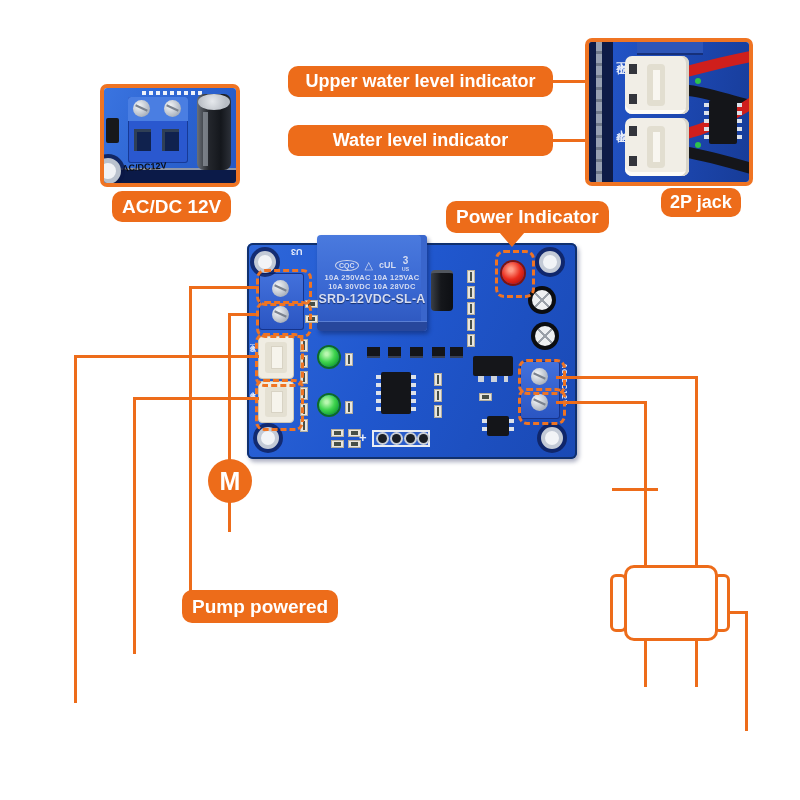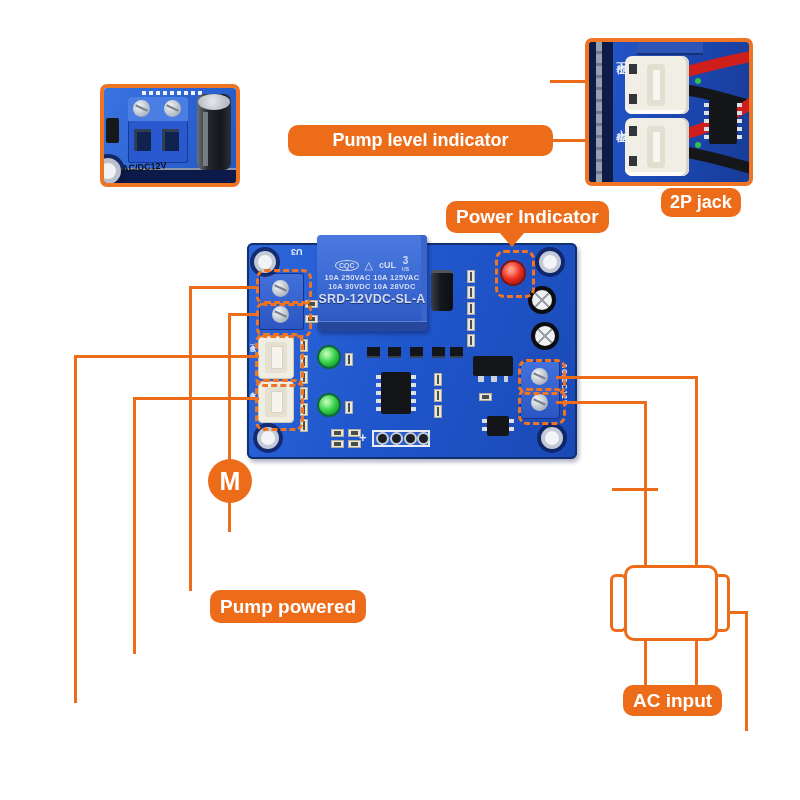--- a/index.html
+++ b/index.html
@@ -104,22 +104,24 @@
       <div style="position:absolute;left:34px;top:32px;width:17px;height:22px;background:#10224e;box-shadow:3px 3px 0 #2f3f55 inset;"></div>
     </div>
     <div style="position:absolute;left:18px;top:74px;font-size:9px;font-weight:bold;color:#0c0d12;transform:rotate(-4deg);">AC/DC12V</div>
 
     <div style="position:absolute;left:93px;top:6px;width:34px;height:76px;border-radius:7px;background:linear-gradient(90deg,#6a7078,#23262c 35%,#14171c 70%,#2c3038);">
       <div style="position:absolute;left:1px;right:1px;top:0;height:16px;border-radius:50%;background:radial-gradient(circle at 45% 45%,#e6e9ed,#b8bdc4 70%);"></div>
       <div style="position:absolute;left:6px;top:18px;width:5px;bottom:4px;background:#878d96;opacity:.8;"></div>
     </div>
     <div style="position:absolute;left:-9px;top:70px;width:26px;height:26px;border-radius:50%;background:#f0f2f5;border:5px solid #b9c1cd;box-shadow:0 0 0 4px rgba(10,22,70,.8);box-sizing:border-box;"></div>
   </div>
-
-  <div class="pill" style="left:288px;top:125px;width:265px;height:31px;font-size:18px;">Pump level indicator</div>
+  <div class="pill" style="left:112px;top:191px;height:31px;font-size:19px;">AC/DC 12V</div>
+
+  <div class="pill" style="left:288px;top:66px;width:265px;height:31px;font-size:18px;">Upper water level indicator</div>
+  <div class="pill" style="left:288px;top:125px;width:265px;height:31px;font-size:18px;">Water level indicator</div>
   <div class="ln" style="left:550px;top:80px;width:37px;height:3px;"></div>
   <div class="ln" style="left:550px;top:139px;width:37px;height:3px;"></div>
 
   <div class="inset" style="left:585px;top:38px;width:168px;height:148px;">
     <div class="ibg" style="background:linear-gradient(100deg,#2457cc,#1c46ae 60%,#173c98);"></div>
     <div style="position:absolute;left:0;top:0;bottom:0;width:24px;background:#0e1b47;"></div>
     <div style="position:absolute;left:7px;top:0;bottom:0;width:6px;background:repeating-linear-gradient(180deg,#97a0b2 0 9px,#6f7889 9px 12px);"></div>
     <div style="position:absolute;left:48px;top:0;width:66px;height:11px;background:#2d55b8;border-bottom:2px solid #16307a;"></div>
     <span class="silk vtext" style="left:25px;top:12px;font-size:10px;">下水位</span>
     <span class="silk vtext" style="left:25px;top:80px;font-size:10px;">上水位</span>
@@ -263,16 +265,15 @@
   <div class="ln" style="left:644px;top:638px;width:3px;height:49px;"></div>
   <div class="ln" style="left:695px;top:638px;width:3px;height:49px;"></div>
   <div class="ln" style="left:716px;top:611px;width:32px;height:3px;"></div>
   <div class="ln" style="left:745px;top:611px;width:3px;height:120px;"></div>
 
   <div class="xtab" style="left:610px;top:574px;"></div>
   <div class="xtab" style="left:713px;top:574px;"></div>
   <div class="xbody"></div>
 
   <div class="motor">M</div>
-  <div class="pill" style="left:182px;top:590px;height:33px;font-size:19px;margin-left:28px;">Pump powered</div>
-  <div class="pill" style="left:623px;top:685px;height:31px;font-size:19px;">AC input</div>
+  <div class="pill" style="left:182px;top:590px;height:33px;font-size:19px;">Pump powered</div>
 
 </div>
 
 </body></html>

